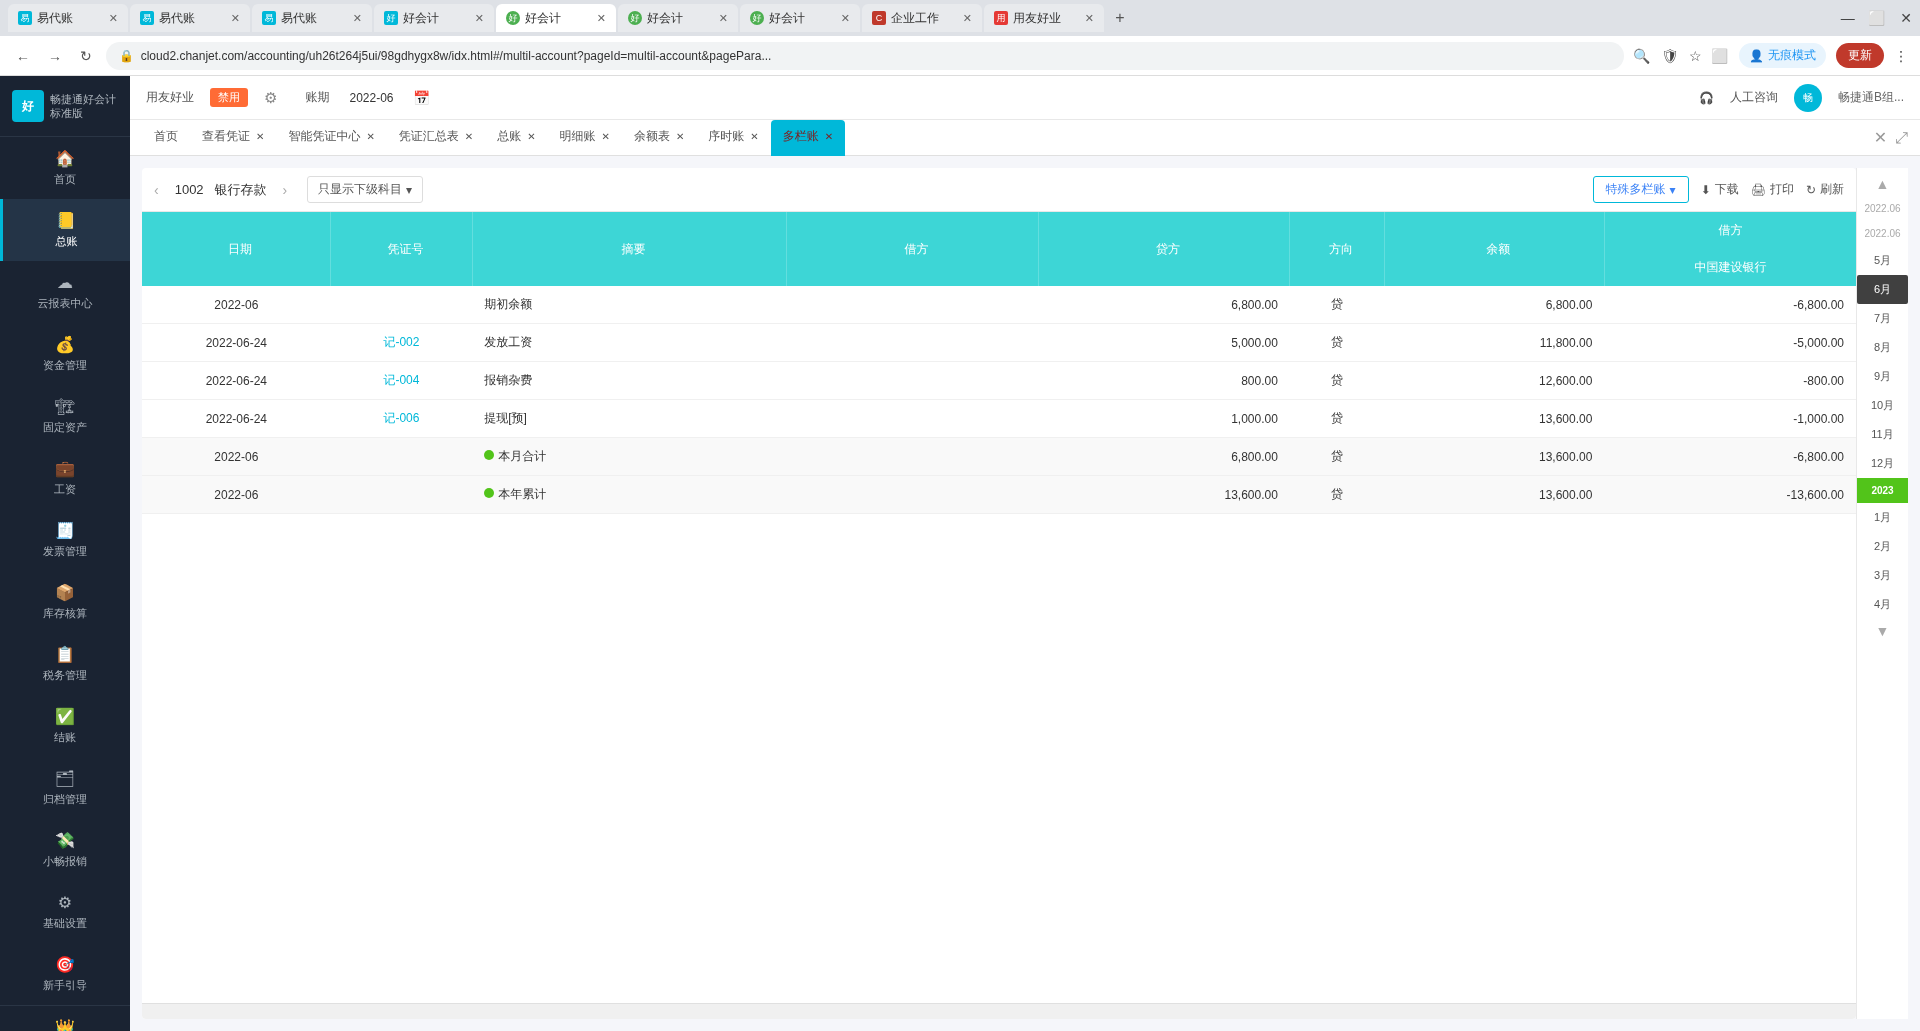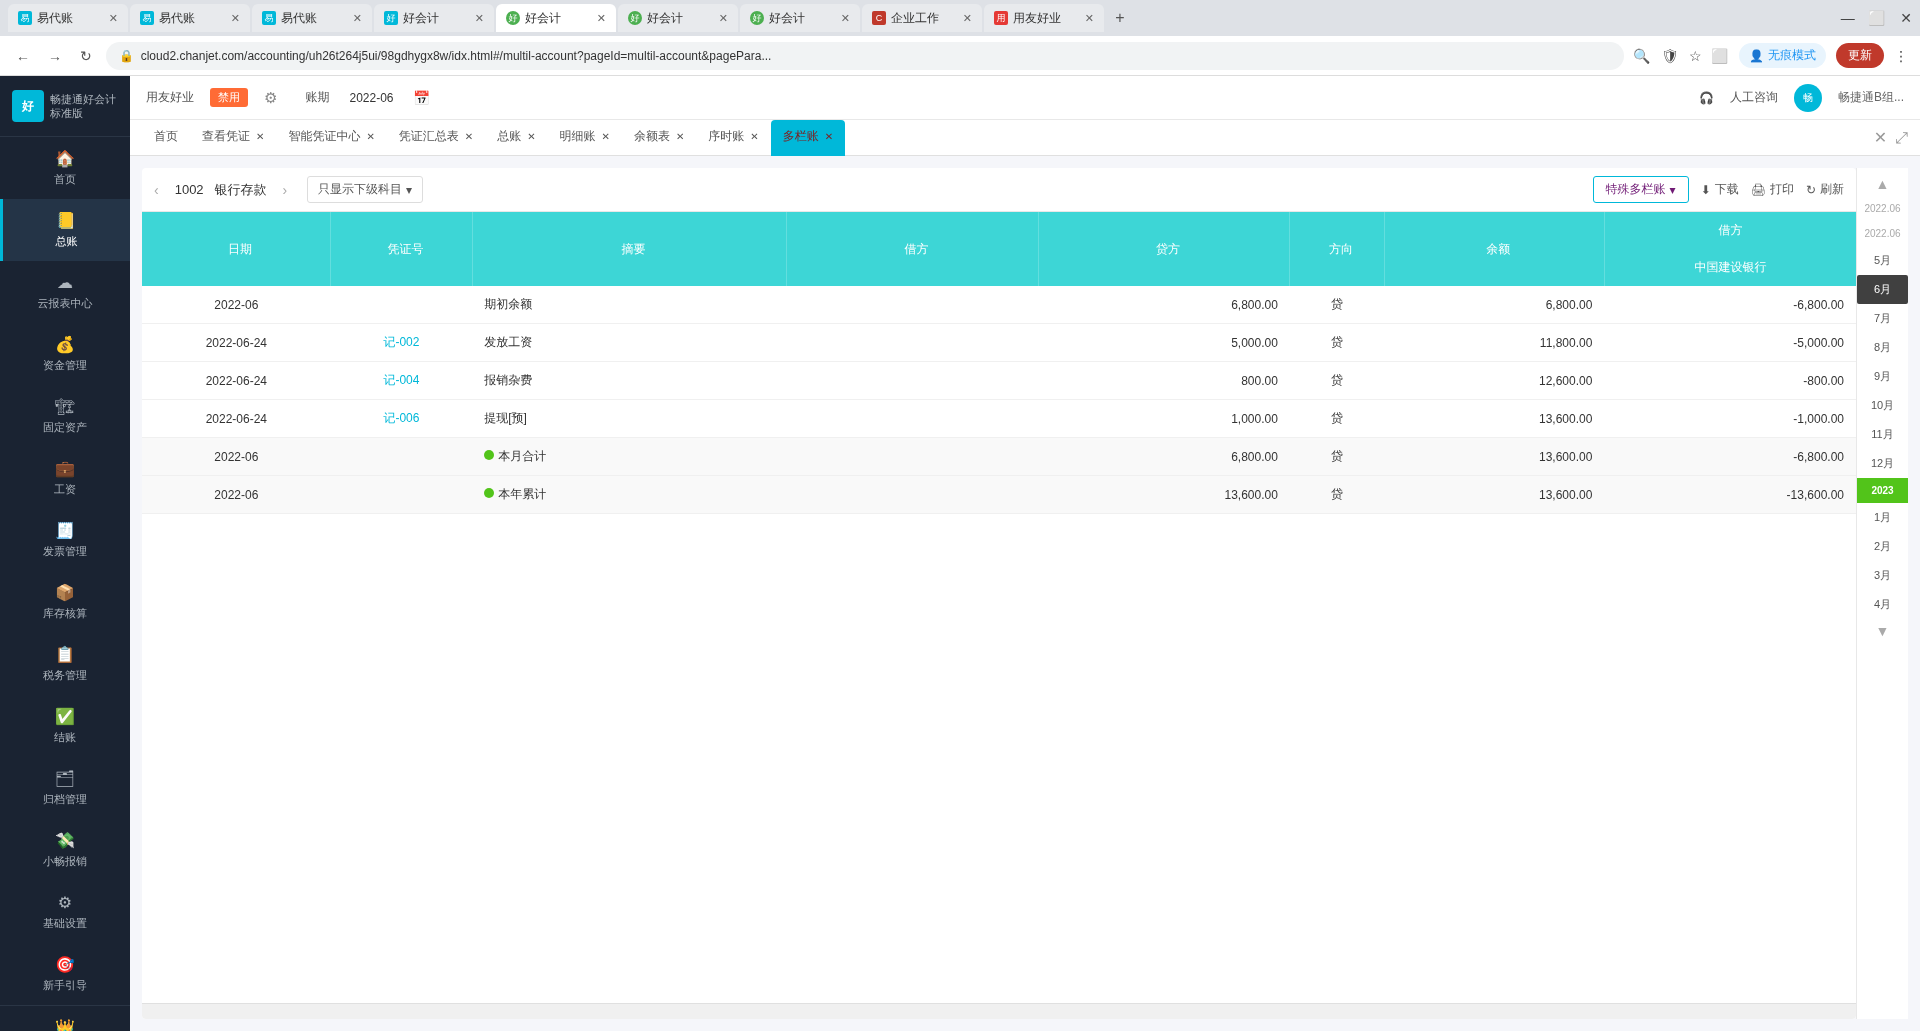--- a/index.html
+++ b/index.html
@@ -58,21 +58,21 @@
 
     
     .ledger-panel { flex: 1; background: #fff; border-radius: 4px; overflow: hidden; display: flex; flex-direction: column; }
 
     
     .ledger-toolbar { display: flex; align-items: center; padding: 8px 12px; border-bottom: 1px solid #e8e8e8; gap: 8px; }
     .nav-arrow { color: #aaa; cursor: pointer; font-size: 14px; }
     .account-label { font-size: 13px; font-weight: 500; color: #333; padding: 0 8px; }
     .sub-filter { display: flex; align-items: center; gap: 4px; padding: 4px 10px; border: 1px solid #ddd; border-radius: 3px; font-size: 12px; color: #555; cursor: pointer; margin-left: 12px; }
     .toolbar-right { margin-left: auto; display: flex; align-items: center; gap: 12px; }
-    .special-btn { border: 1px solid #00b8d9; color: #701a75; padding: 4px 12px; border-radius: 3px; font-size: 12px; cursor: pointer; display: flex; align-items: center; gap: 4px; }
+    .special-btn { border: 1px solid #00b8d9; color: #3b82f6; padding: 4px 12px; border-radius: 3px; font-size: 12px; cursor: pointer; display: flex; align-items: center; gap: 4px; }
     .action-btn { color: #555; font-size: 12px; cursor: pointer; display: flex; align-items: center; gap: 4px; }
 
     
     .ledger-table { flex: 1; overflow: auto; }
     table { width: 100%; border-collapse: collapse; }
     thead tr { background: #3dd6d6; color: white; }
     thead th { padding: 10px 12px; font-size: 12px; font-weight: normal; text-align: center; border-right: 1px solid rgba(255,255,255,0.2); }
     thead th:last-child { border-right: none; }
     tbody tr { border-bottom: 1px solid #f0f0f0; }
     tbody td { padding: 10px 12px; font-size: 12px; color: #333; text-align: center; }

